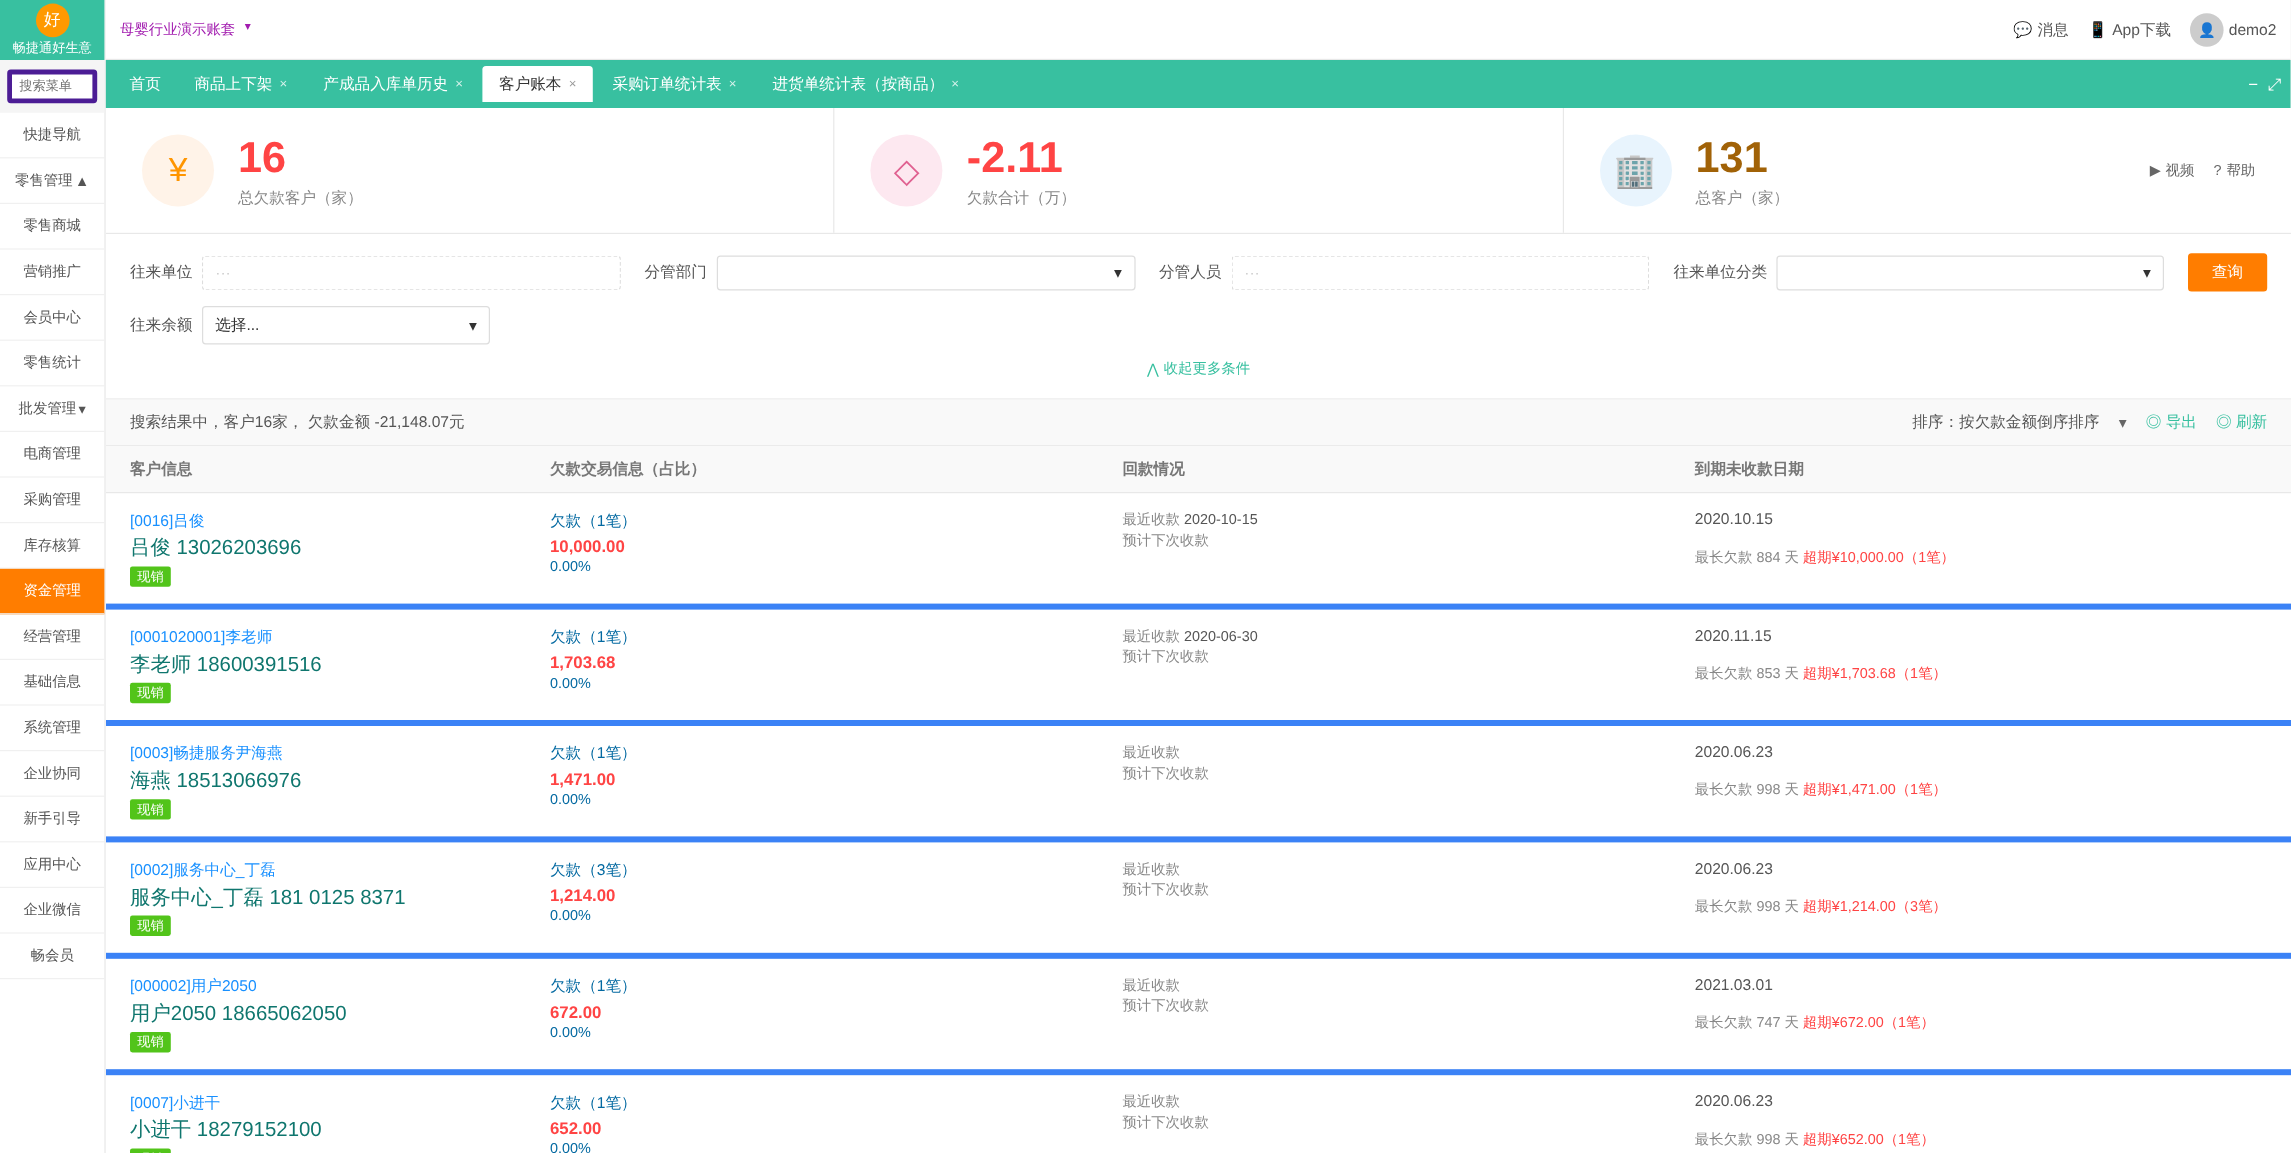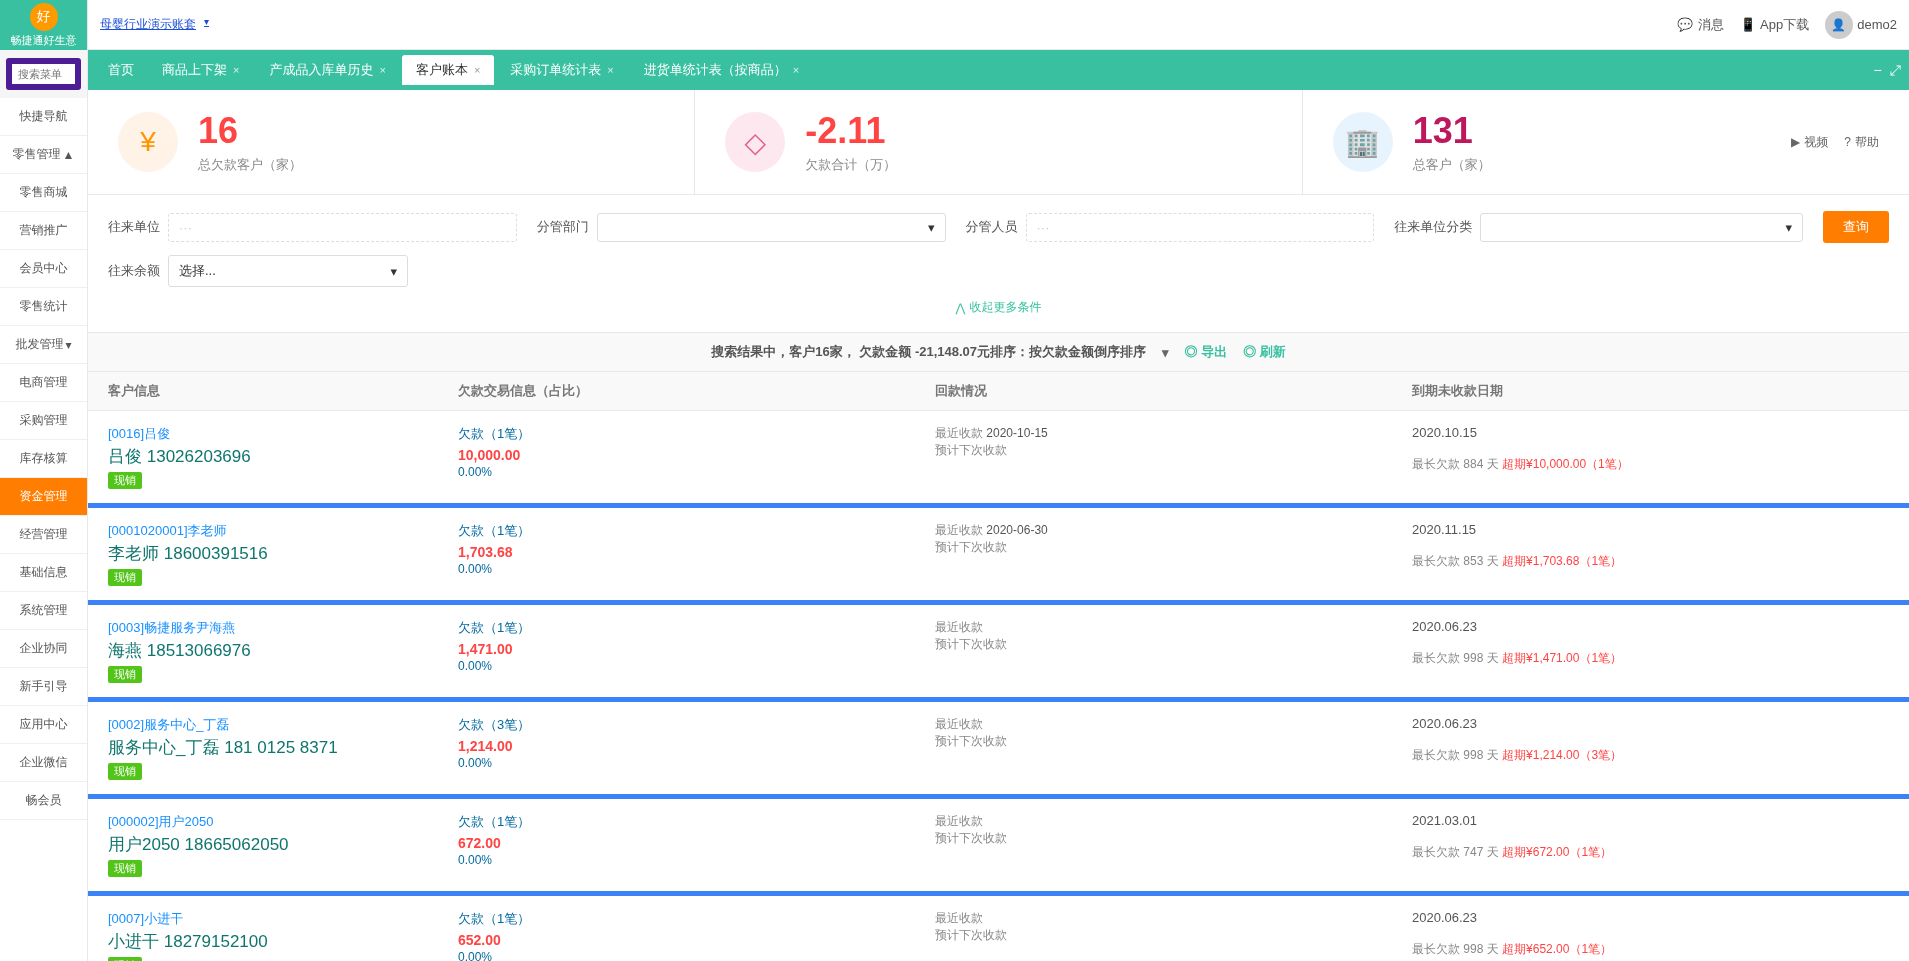--- a/index.html
+++ b/index.html
@@ -6,21 +6,21 @@
     body { font-family: 'Microsoft YaHei', Arial, sans-serif; font-size: 13px; background: #f5f5f5; color: #333; overflow: hidden; height: 961px; width: 1909px; }
 
     
     .app-container { display: flex; height: 100%; width: 100%; }
 
     
     .sidebar { width: 88px; background: #fff; border-right: 1px solid #e8e8e8; display: flex; flex-direction: column; flex-shrink: 0; }
     .sidebar-logo { background: #38c0a0; height: 50px; display: flex; align-items: center; justify-content: center; color: #fff; font-size: 12px; padding: 4px; }
     .sidebar-logo-text { font-size: 11px; color: #fff; line-height: 1.3; text-align: center; }
     .sidebar-search { padding: 8px 6px; background: #f5f5f5; }
-    .sidebar-search input { width: 100%; border: 6px solid #4c1d95; border-radius: 3px; padding: 4px 6px; font-size: 12px; color: #666; }
+    .sidebar-search input { width: 100%; border: 4px solid #4c1d95; border-radius: 3px; padding: 4px 6px; font-size: 12px; color: #666; }
     .sidebar-nav-item { padding: 10px 4px; text-align: center; cursor: pointer; font-size: 12px; color: #555; border-bottom: 1px solid #f0f0f0; }
     .sidebar-nav-item.active { background: #ff7d00; color: #fff; }
     .sidebar-nav-item.has-arrow { display: flex; align-items: center; justify-content: center; gap: 2px; }
 
     
     .main-area { flex: 1; display: flex; flex-direction: column; overflow: hidden; }
 
     
     .top-bar { background: #fff; height: 50px; display: flex; align-items: center; justify-content: space-between; border-bottom: 1px solid #e8e8e8; padding: 0 12px; flex-shrink: 0; }
     .top-bar-right { display: flex; align-items: center; gap: 16px; font-size: 13px; color: #555; }
@@ -41,38 +41,38 @@
     
     .stats-cards { display: flex; background: #fff; border-bottom: 1px solid #e8e8e8; }
     .stat-card { flex: 1; padding: 20px 30px; display: flex; align-items: center; gap: 20px; border-right: 1px solid #e8e8e8; }
     .stat-card:last-child { border-right: none; }
     .stat-icon { width: 60px; height: 60px; border-radius: 50%; display: flex; align-items: center; justify-content: center; font-size: 28px; flex-shrink: 0; }
     .stat-icon.orange { background: #fff3e8; color: #ff9500; }
     .stat-icon.pink { background: #fde8f0; color: #e06090; }
     .stat-icon.blue { background: #e8f4fd; color: #5baed1; }
     .stat-value { font-size: 36px; font-weight: bold; }
     .stat-value.red { color: #ff4444; }
-    .stat-value.black { color: #be185d; }
+    .stat-value.black { color: #a16207; }
     .stat-label { font-size: 13px; color: #888; margin-top: 4px; }
     .stat-card-actions { margin-left: auto; display: flex; gap: 16px; font-size: 12px; color: #666; cursor: pointer; }
 
     
     .filter-area { background: #fff; padding: 16px 20px; border-bottom: 1px solid #e8e8e8; }
     .filter-row { display: flex; align-items: center; gap: 20px; margin-bottom: 12px; }
     .filter-item { display: flex; align-items: center; gap: 8px; flex: 1; }
     .filter-label { font-size: 13px; color: #555; white-space: nowrap; }
     .filter-input { flex: 1; border: 1px solid #ddd; border-radius: 3px; padding: 6px 10px; font-size: 13px; color: #333; display: flex; align-items: center; justify-content: space-between; cursor: pointer; background: #fff; }
     .filter-input.dotted { border-style: dashed; color: #ccc; }
     .filter-select { flex: 1; border: 1px solid #ddd; border-radius: 3px; padding: 6px 10px; font-size: 13px; color: #333; display: flex; align-items: center; justify-content: space-between; cursor: pointer; background: #fff; }
     .search-btn { background: #ff7d00; color: #fff; border: none; border-radius: 3px; padding: 7px 20px; font-size: 13px; cursor: pointer; }
     .collapse-row { display: flex; justify-content: center; margin-top: 4px; }
     .collapse-btn { color: #38c0a0; font-size: 12px; cursor: pointer; display: flex; align-items: center; gap: 4px; }
 
     
-    .results-bar { background: #f9f9f9; padding: 10px 20px; display: flex; align-items: center; justify-content: center; border-bottom: 1px solid #e8e8e8; font-size: 13px; color: #555; font-weight: bold; }
+    .results-bar { background: #f9f9f9; padding: 10px 20px; display: flex; align-items: center; justify-content: space-between; border-bottom: 1px solid #e8e8e8; font-size: 13px; color: #555; }
     .results-actions { display: flex; gap: 16px; align-items: center; font-size: 13px; color: #666; cursor: pointer; }
     .sort-label { color: #555; }
 
     
     .table-container { background: #fff; }
     .table-header { display: grid; grid-template-columns: 350px 1fr 1fr 1fr; padding: 10px 20px; background: #f9f9f9; border-bottom: 1px solid #e8e8e8; font-size: 13px; color: #777; font-weight: bold; }
     .table-row { display: grid; grid-template-columns: 350px 1fr 1fr 1fr; padding: 14px 20px; border-bottom: 5px solid #3b82f6; align-items: start; }
     .customer-name { color: #1890ff; font-size: 13px; cursor: pointer; }
     .customer-sub { color: #0f766e; font-size: 17px; margin-top: 2px; }
     .badge-green { background: #52c41a; color: #fff; font-size: 11px; padding: 1px 6px; border-radius: 2px; display: inline-block; margin-top: 4px; }
@@ -132,21 +132,21 @@
     <div class="sidebar-nav-item">企业协同</div>
     <div class="sidebar-nav-item">新手引导</div>
     <div class="sidebar-nav-item">应用中心</div>
     <div class="sidebar-nav-item">企业微信</div>
     <div class="sidebar-nav-item">畅会员</div>
   </div>
 
   <div class="main-area">
 
     <div class="top-bar">
-      <div style="display:flex;align-items:flex-start;gap:8px;font-size:12px;color:#1d4ed8;text-decoration:underline;">
+      <div style="display:flex;align-items:flex-start;gap:8px;font-size:12px;color:#a21caf;">
         <span>母婴行业演示账套</span>
         <span style="font-size:10px;">▾</span>
       </div>
       <div class="top-bar-right">
         <div class="top-bar-icon">
           <span>💬</span>
           <span>消息</span>
         </div>
         <div class="top-bar-icon">
           <span>📱</span>

